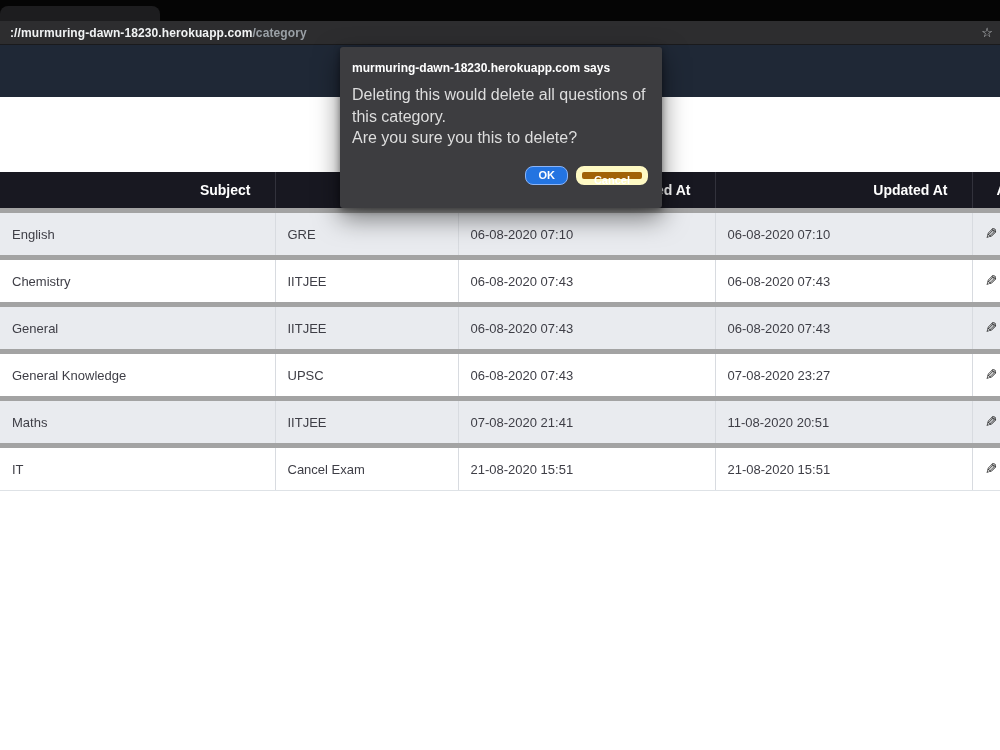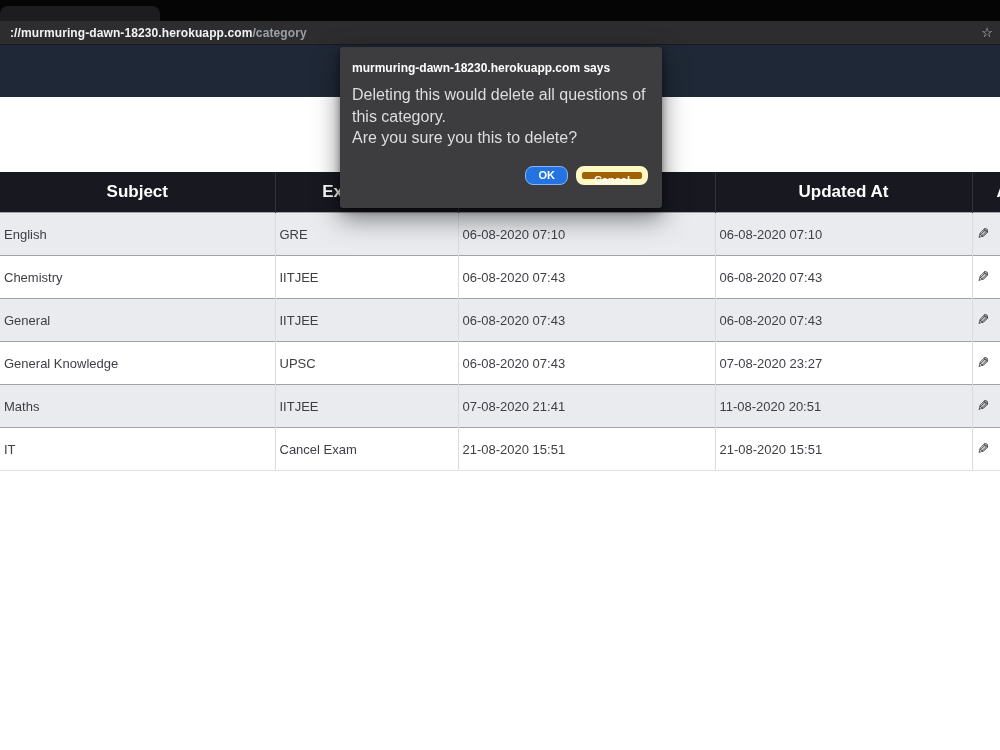--- a/index.html
+++ b/index.html
@@ -54,29 +54,29 @@
     width:1052px;
     font-size:13px;color:#3e3e46;
   }
   table.cat-table col.c-subject{width:275px;}
   table.cat-table col.c-exam{width:183px;}
   table.cat-table col.c-created{width:257px;}
   table.cat-table col.c-updated{width:257px;}
   table.cat-table col.c-actions{width:80px;}
   table.cat-table thead th{
     background:var(--table_header);
-    color:#ffffff;font-weight:bold;font-size:17px;text-align:center;
+    color:#ffffff;font-weight:bold;font-size:14px;text-align:right;
     padding:10px 24px;height:36px;
     border-left:1px solid #32323c;
   }
   table.cat-table thead th:first-child{border-left:none;}
   table.cat-table tbody td{
-    padding:12px 4px;height:41px;
+    padding:12px 12px;height:41px;
     border-left:1px solid #d8dbe0;
-    border-top:1px solid #a3a3a3;
+    border-top:5px solid #a3a3a3;
     white-space:nowrap;overflow:hidden;
   }
   table.cat-table tbody td:first-child{border-left:none;}
   table.cat-table tbody tr:nth-child(odd){background:var(--row_stripe);}
   table.cat-table tbody tr:nth-child(even){background:#ffffff;}
   table.cat-table tbody tr:last-child td{border-bottom:1px solid #dee2e6;}
   .edit-icon{
     font-size:15px;color:#1a1a1a;cursor:pointer;display:inline-block;
     transform:scaleX(-1);
   }

